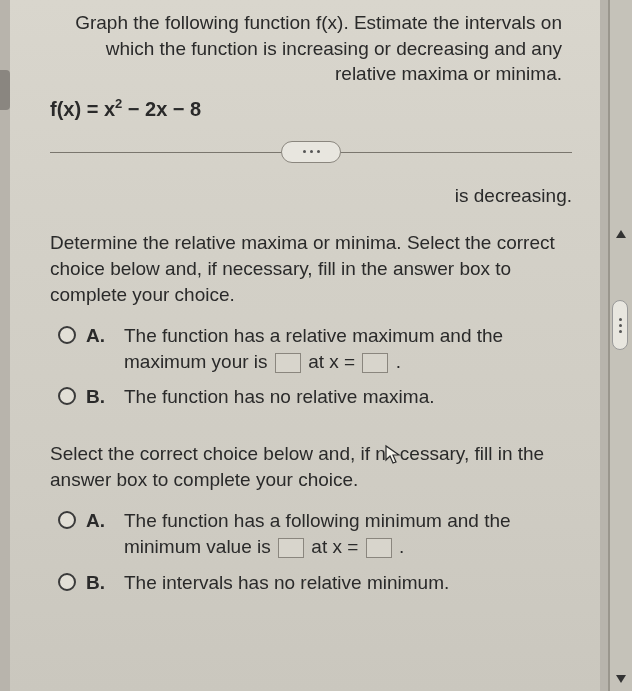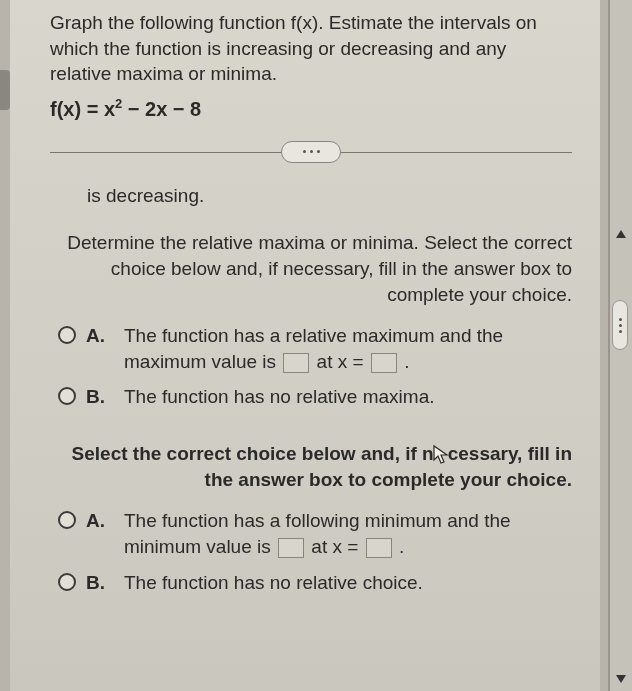--- a/index.html
+++ b/index.html
@@ -66,21 +66,21 @@
   }
   .left-tab {
     position: absolute;
     left: 0;
     top: 70px;
     width: 10px;
     height: 40px;
     background: #8a8680;
     border-radius: 0 4px 4px 0;
   }
-  .intro { margin-bottom: 7px; padding-right: 10px; }
+  .intro { margin-bottom: 7px; padding-right: 10px; text-align: right; }
   .formula { margin: 8px 0 18px 0; font-size: 20px; font-weight: bold; }
   .formula sup { font-size: 13px; vertical-align: super; }
   .divider-wrap {
     position: relative;
     height: 24px;
     margin: 6px 0 18px 0;
   }
   .divider-line {
     position: absolute;
     left: 0; right: 0; top: 11px;
@@ -96,22 +96,22 @@
     height: 22px;
     background: #e8e6df;
     border: 1px solid #8a867e;
     border-radius: 12px;
     display: flex;
     align-items: center;
     justify-content: center;
     gap: 4px;
   }
   .pill span { width: 3px; height: 3px; background: #555; border-radius: 50%; }
-  .decreasing { margin: 0 0 22px 37px; }
-  .para { margin-bottom: 16px; text-align: right; }
+  .decreasing { margin: 0 0 22px 59px; text-align: right; }
+  .para { margin-bottom: 16px; }
   .option-row {
     display: flex;
     align-items: flex-start;
     gap: 10px;
     margin: 8px 0 10px 8px;
   }
   .radio {
     flex: 0 0 18px;
     width: 18px; height: 18px;
     border: 2px solid #3a3a3a;
@@ -162,56 +162,56 @@
   </div>
 
   <div class="decreasing">is decreasing.</div>
 
   <div class="para">Determine the relative maxima or minima. Select the correct choice below and, if necessary, fill in the answer box to complete your choice.</div>
 
   <div class="option-row">
     <div class="radio"></div>
     <div class="opt-label">A.</div>
     <div class="opt-text">
-      <span>The function has a relative maximum and the maximum value is </span>
+      <span>The function has a relative maximum and the maximum your is </span>
       <span class="blank"></span>
       <span> at x = </span>
       <span class="blank"></span>
       <span>.</span>
     </div>
   </div>
 
   <div class="option-row">
     <div class="radio"></div>
     <div class="opt-label">B.</div>
     <div class="opt-text">The function has no relative maxima.</div>
   </div>
 
-  <div class="para" style="margin-top:31px;font-weight:bold;">
+  <div class="para" style="margin-top:31px;">
     <span>Select the correct choice below and, if n</span><span class="cursor"><svg width="18" height="22" viewBox="0 0 18 22">
           <path d="M2 2 L2 16 L6 12 L9 19 L12 18 L9 11 L15 11 Z" fill="#f4f2ea" stroke="#2a2a2a" stroke-width="1.2"></path>
         </svg></span><span>cessary, fill in the answer box to complete your choice.</span>
   </div>
 
   <div class="option-row">
     <div class="radio"></div>
     <div class="opt-label">A.</div>
     <div class="opt-text">
       <span>The function has a following minimum and the minimum value is </span>
       <span class="blank"></span>
       <span> at x = </span>
       <span class="blank"></span>
       <span>.</span>
     </div>
   </div>
 
   <div class="option-row">
     <div class="radio"></div>
     <div class="opt-label">B.</div>
-    <div class="opt-text">The function has no relative choice.</div>
+    <div class="opt-text">The intervals has no relative minimum.</div>
   </div>
 
 </div>
 
 <div class="right-edge">
   <div class="scroll-arrow-up"></div>
   <div class="dots-vert">
     <span></span>
       <span></span>
       <span></span>

